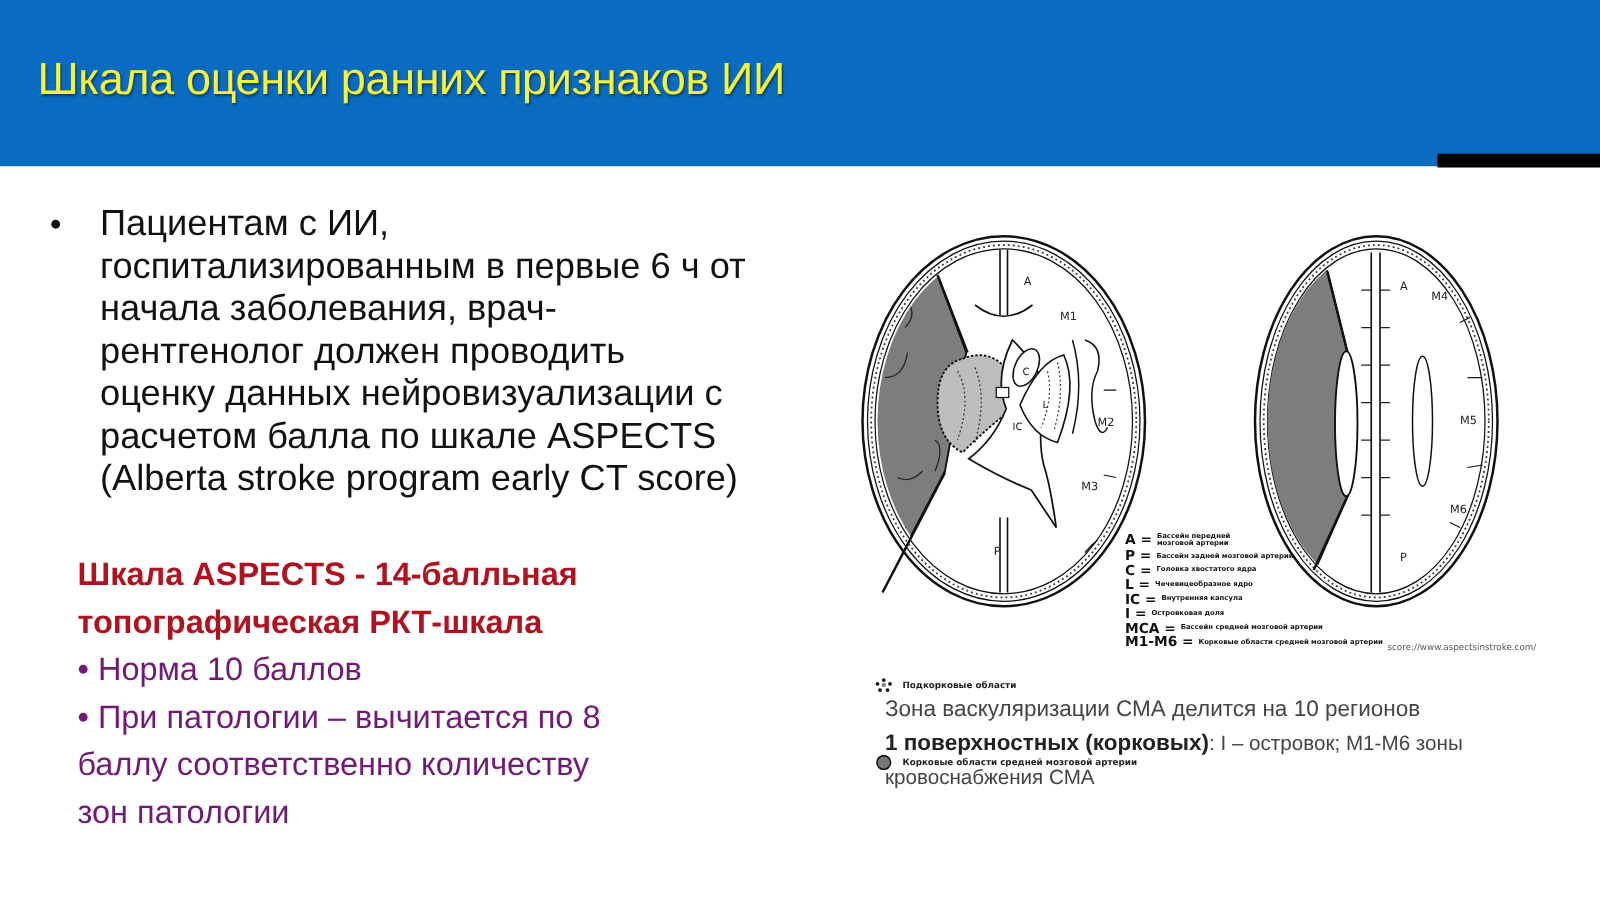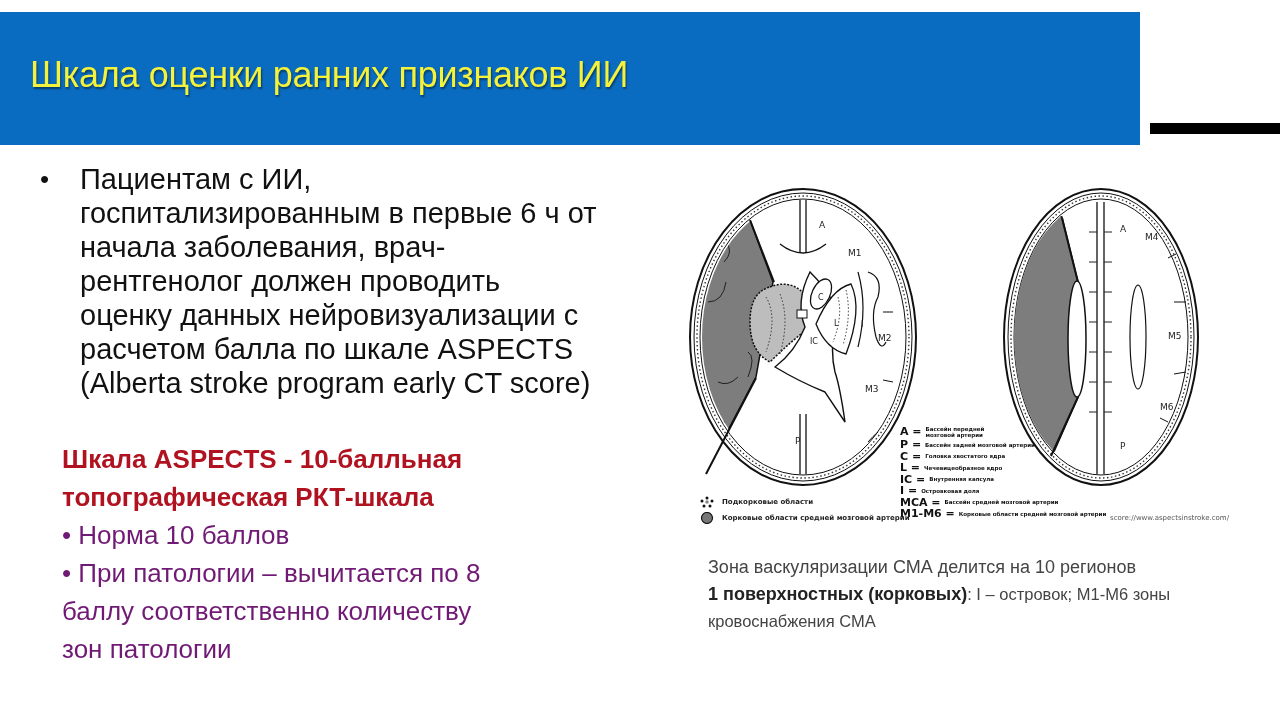--- a/index.html
+++ b/index.html
@@ -2,21 +2,21 @@
 <html><head>
 <meta charset="utf-8">
 <style>
   html, body { margin: 0; padding: 0; }
   body {
     width: 1280px; height: 720px; overflow: hidden; position: relative;
     background: #ffffff;
     font-family: "Liberation Sans", "DejaVu Sans", sans-serif;
   }
   .header {
-    position: absolute; left: 0; top: 12px; width: 1140px; height: 133px;
+    position: absolute; left: 0; top: 0; width: 1280px; height: 133px;
     background: #0a6cc0;
   }
   .header-title {
     position: absolute; left: 30px; top: 42px;
     font-size: 36px; color: #f4f23a; letter-spacing: -0.3px;
     text-shadow: 1px 2px 2px rgba(0,0,0,0.45);
     white-space: nowrap;
   }
   .header-bar {
     position: absolute; left: 1150px; top: 123px; width: 130px; height: 11px; background: #000;
@@ -36,21 +36,21 @@
   }
   .aspects .item {
     font-size: 26px; line-height: 38px; color: #701a75; white-space: pre-line;
   }
   .diagram { position: absolute; left: 688px; top: 182px; width: 560px; height: 345px; }
   .legend { position: absolute; font-family: "DejaVu Sans", sans-serif; color: #111; }
   .legend-row { display: flex; align-items: center; height: 11.5px; }
   .legend-key { font-weight: bold; font-size: 11px; min-width: 0; white-space: nowrap; }
   .legend-val { font-size: 5.5px; font-weight: bold; margin-left: 4px; white-space: nowrap; }
   .lg2 { position: absolute; left: 700px; top: 494px; font-family: "DejaVu Sans", sans-serif; }
-  .lg2 .row { display: flex; align-items: center; height: 16px; font-size: 7px; font-weight: bold; color: #222; }
+  .lg2 .row { display: flex; align-items: center; height: 16px; font-size: 7px; font-weight: bold; color: #222; margin-top: 46px; }
   .lg2 .sym { width: 14px; height: 12px; margin-right: 8px; position: relative; }
   .url { position: absolute; left: 1110px; top: 514px; font-size: 7px; color: #555; font-family: "DejaVu Sans", sans-serif; }
   .caption {
     position: absolute; left: 708px; top: 554px; width: 540px;
     font-size: 18px; line-height: 27px; color: #444;
   }
   .caption .small { font-size: 16.5px; }
   .caption b { color: #222; }
 </style>
 </head>
@@ -66,21 +66,21 @@
   <div class="txt">Пациентам с ИИ,
 госпитализированным в первые 6 ч от
 начала заболевания, врач-
 рентгенолог должен проводить
 оценку данных нейровизуализации с
 расчетом балла по шкале ASPECTS
 (Alberta stroke program early CT score)</div>
 </div>
 
 <div class="aspects">
-  <div class="head">Шкала ASPECTS - 10-балльная
+  <div class="head">Шкала ASPECTS - 14-балльная
 топографическая РКТ-шкала</div>
   <div class="item">• Норма 10 баллов</div>
   <div class="item">• При патологии – вычитается по 8
 баллу соответственно количеству
 зон патологии</div>
 </div>
 
 <svg class="diagram" viewBox="0 0 560 345" xmlns="http://www.w3.org/2000/svg">
   <defs>
     <clipPath id="clipL">

